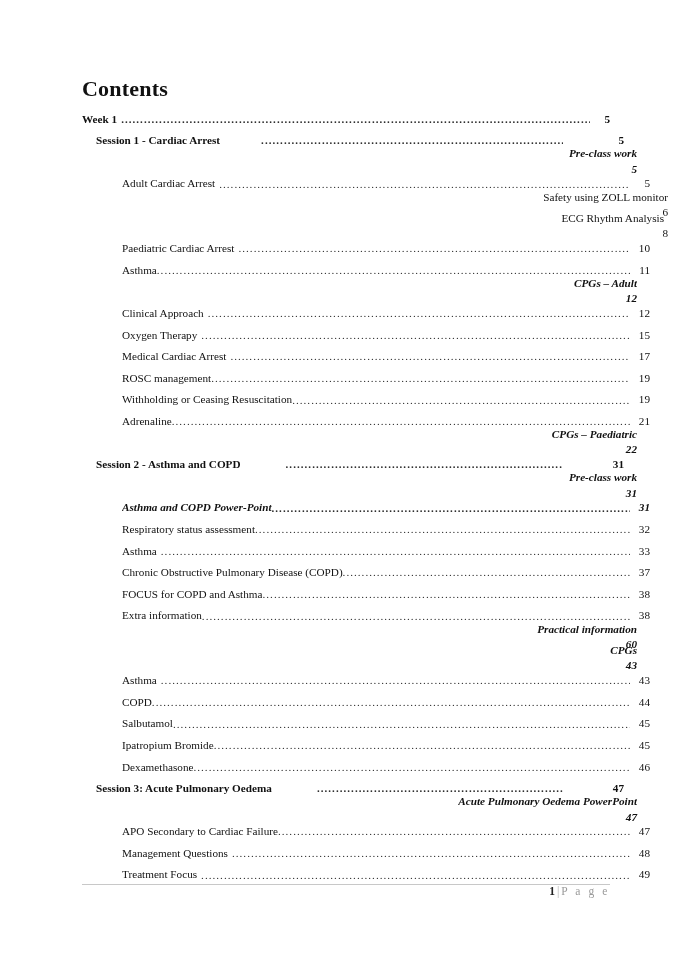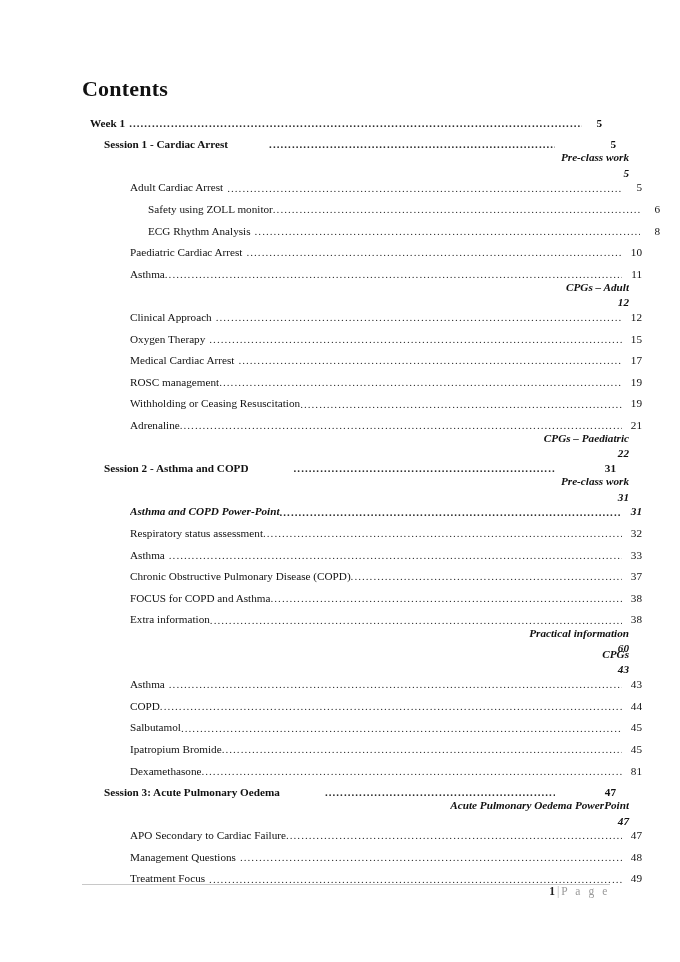--- a/index.html
+++ b/index.html
@@ -35,21 +35,21 @@
   .toc-title {
     font-size: 22px;
     font-weight: bold;
     letter-spacing: 0.2px;
     color: #111;
     margin: 0 0 4px 0;
     line-height: 1.15;
   }
 
   .toc-list {
-    margin: 8px;
+    margin: 0;
     padding: 0;
     list-style: none;
   }
 
   .toc-entry {
     display: flex;
     align-items: flex-end;
     width: 100%;
     font-size: 11.2px;
     line-height: 1.0;
@@ -82,21 +82,21 @@
     text-align: right;
     padding-bottom: 2px;
     padding-left: 2px;
   }
 
   
   .lvl0 { padding-left: 0px; }
   .lvl1 { padding-left: 14px; gap: 41px; }
   .lvl2 { padding-left: 27px; flex-direction: column; }
   .lvl3 { padding-left: 40px; align-items: flex-end; }
-  .lvl4 { padding-left: 58px; }
+  .lvl4 { padding-left: 58px; flex-direction: column; }
 
   
   .s-bold .label, .s-bold .pagenum { font-weight: bold; }
   .s-bolditalic .label, .s-bolditalic .pagenum { font-weight: bold; font-style: italic; }
   .s-regular .label, .s-regular .pagenum { font-weight: normal; font-style: normal; }
 
   .s-bold .leader { font-weight: bold; }
   .s-bolditalic .leader { font-weight: bold; }
 
   
@@ -290,21 +290,21 @@
           <span class="pagenum">45</span>
         </li>
         <li class="toc-entry lvl3 s-regular">
           <span class="label">Ipatropium Bromide</span>
           <span class="leader">...........................................................................................................................................</span>
           <span class="pagenum">45</span>
         </li>
         <li class="toc-entry lvl3 s-regular">
           <span class="label">Dexamethasone</span>
           <span class="leader">...........................................................................................................................................</span>
-          <span class="pagenum">81</span>
+          <span class="pagenum">46</span>
         </li>
         <li class="toc-entry lvl1 s-bold gap">
           <span class="label">Session 3: Acute Pulmonary Oedema</span>
           <span class="leader">...........................................................................................................................................</span>
           <span class="pagenum">47</span>
         </li>
         <li class="toc-entry lvl2 s-bolditalic">
           <span class="label">Acute Pulmonary Oedema PowerPoint</span>
           <span class="leader">...........................................................................................................................................</span>
           <span class="pagenum">47</span>

